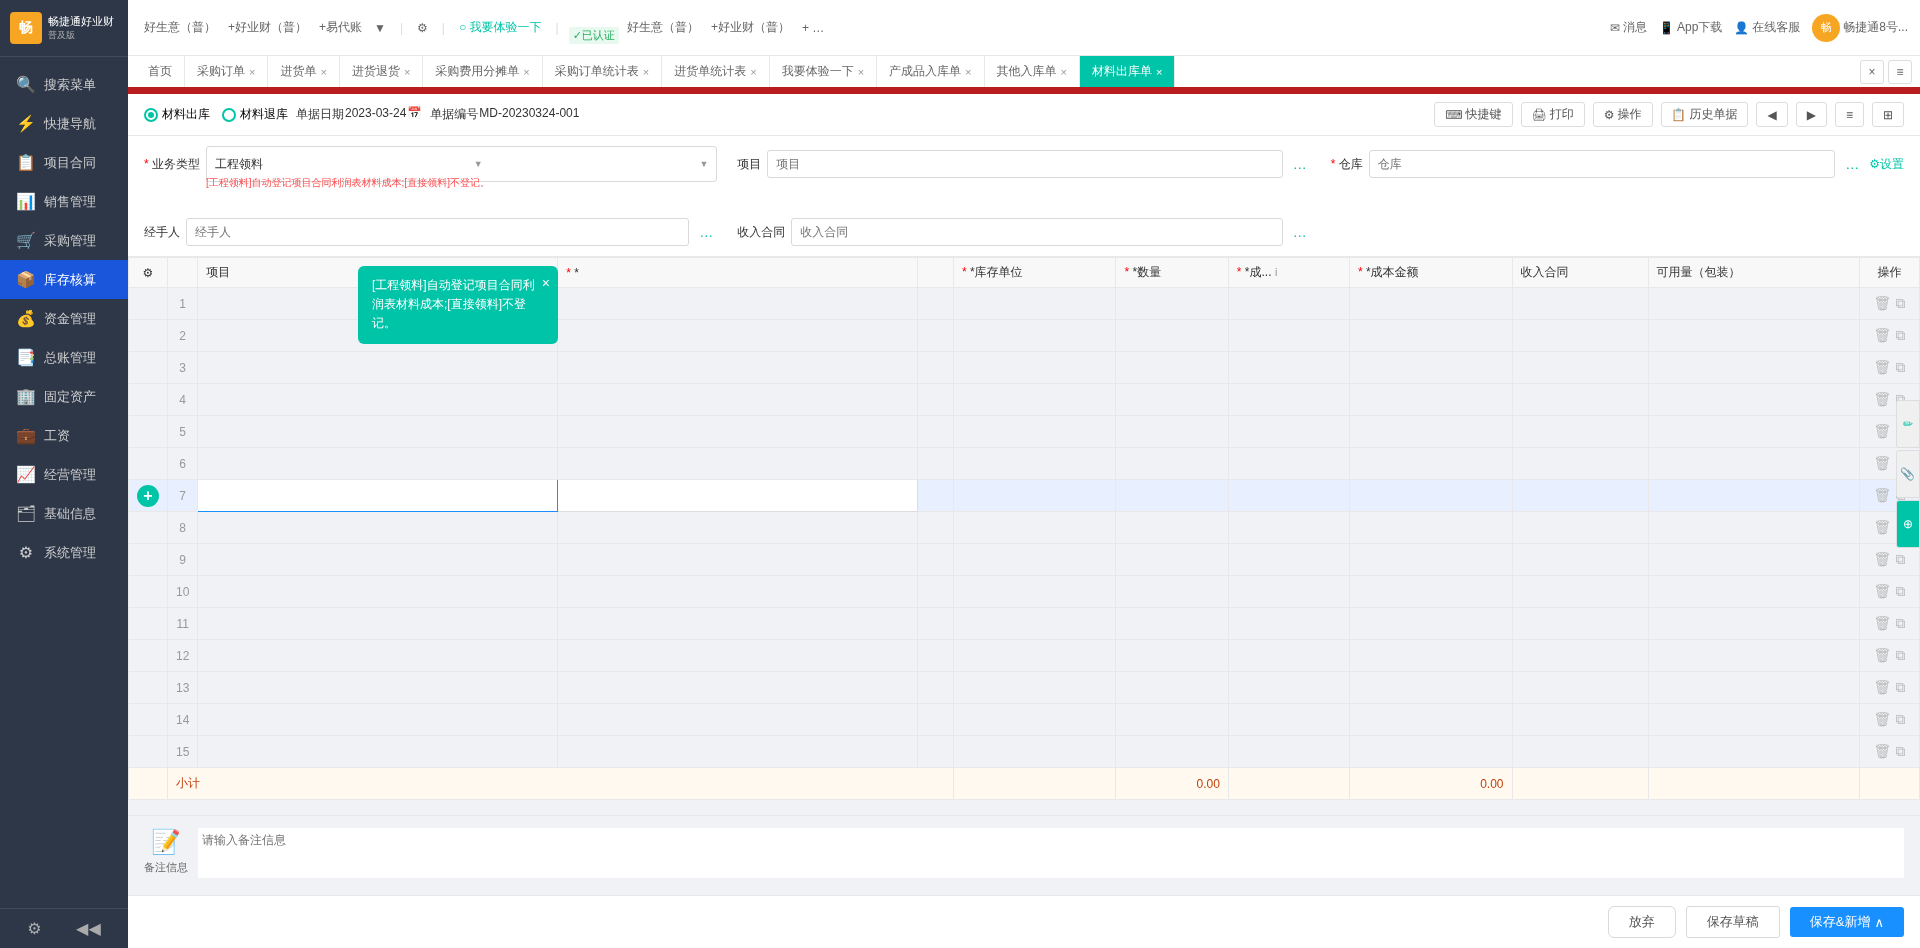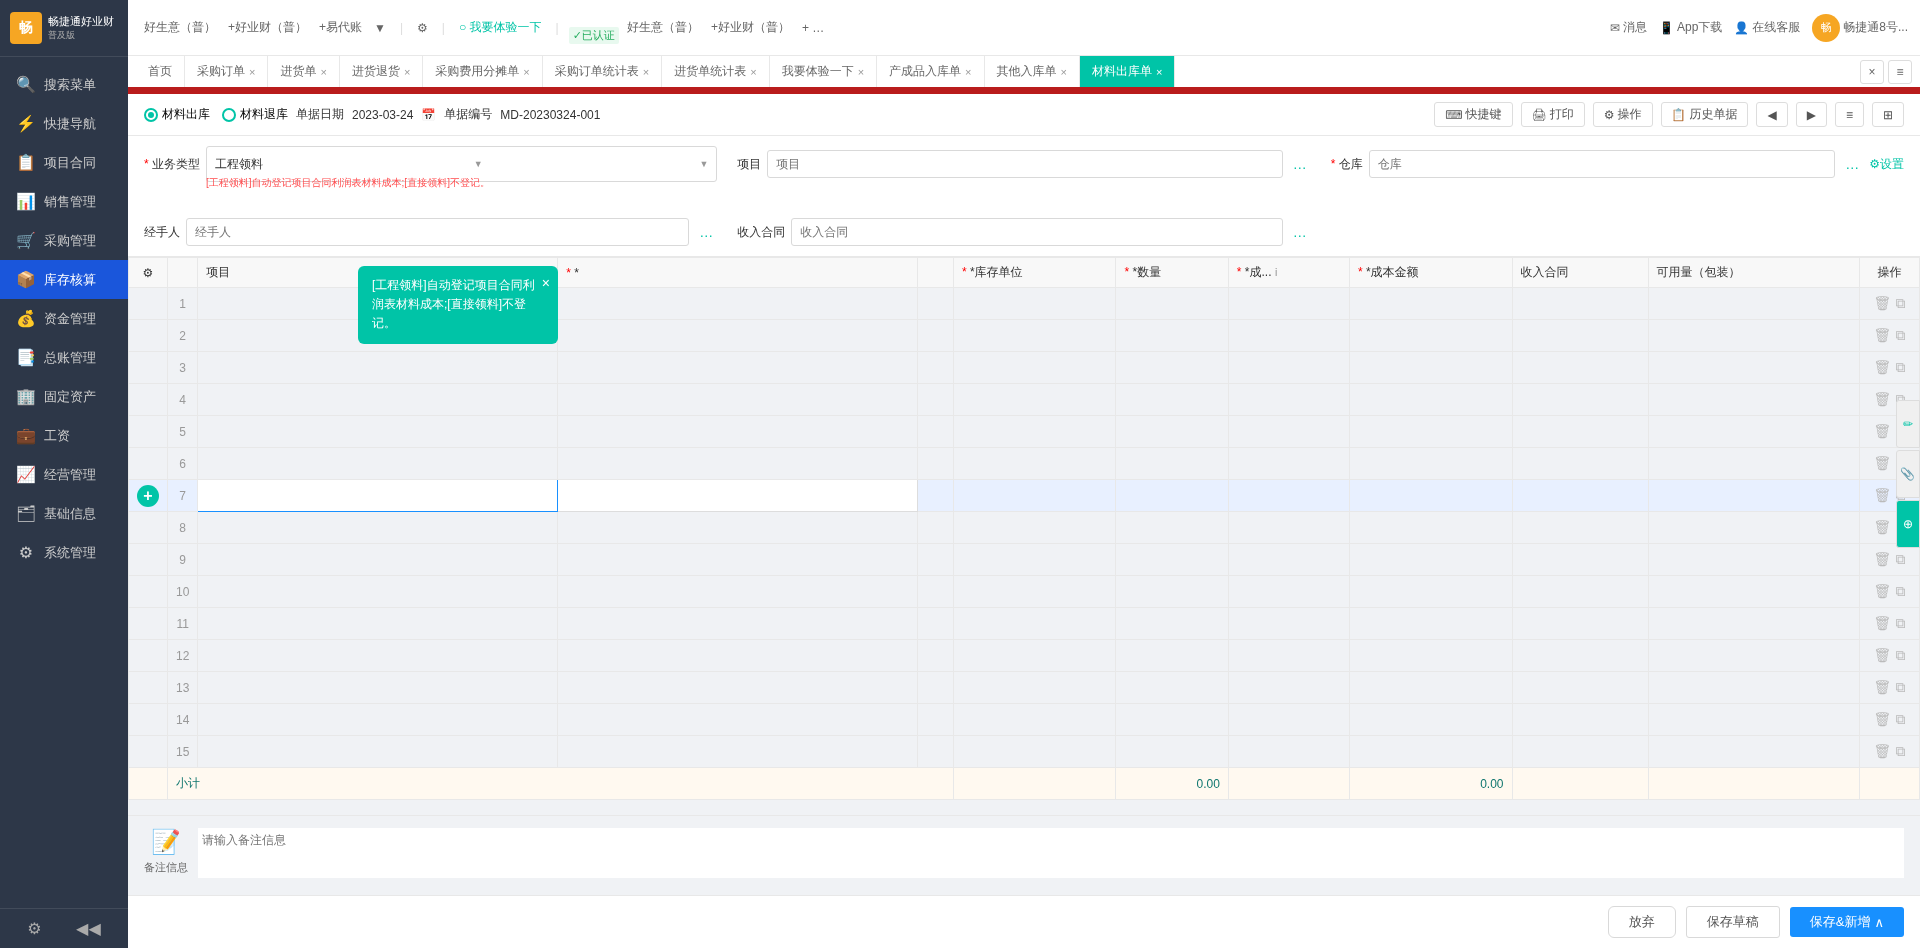--- a/index.html
+++ b/index.html
@@ -58,21 +58,21 @@
     .tabbar-ctrl-btn { width: 24px; height: 24px; display: flex; align-items: center; justify-content: center; cursor: pointer; color: #666; border: 1px solid #ddd; border-radius: 3px; }
 
     
     .form-header {
       padding: 8px 16px; border-bottom: 1px solid #e8e8e8; display: flex; align-items: center; gap: 8px; background: #fff;
     }
     .radio-group { display: flex; gap: 12px; align-items: center; }
     .radio-item { display: flex; align-items: center; gap: 4px; cursor: pointer; font-size: 12px; }
     .radio-dot { width: 14px; height: 14px; border: 2px solid #00c4a7; border-radius: 50%; display: flex; align-items: center; justify-content: center; }
     .radio-dot.active::after { content: ''; width: 6px; height: 6px; background: #00c4a7; border-radius: 50%; }
-    .form-field { display: flex; align-items: center; gap: 8px; font-size: 12px; color: #666; }
+    .form-field { display: flex; gap: 1px; font-size: 12px; color: #666; }
     .date-display { color: #333; font-weight: 500; }
     .calendar-icon { color: #00c4a7; cursor: pointer; }
     .form-header-right { margin-left: auto; display: flex; gap: 8px; }
     .header-btn { display: flex; align-items: center; gap: 3px; padding: 3px 10px; border: 1px solid #ddd; border-radius: 3px; cursor: pointer; font-size: 12px; color: #555; background: #fff; }
     .field-row { display: flex; align-items: center; gap: 6px; }
     .field-label { color: #333; font-size: 12px; white-space: nowrap; }
     .field-label.required::before { content: '* '; color: red; }
     .field-input {
       flex: 1; border: 1px solid #d9d9d9; border-radius: 3px; padding: 3px 8px; font-size: 12px; height: 28px; outline: none; color: #333;
     }
@@ -92,21 +92,21 @@
     table { width: 100%; border-collapse: collapse; font-size: 12px; }
     thead tr { background: #f8f8f8; }
     thead th {
       border: 1px solid #e8e8e8; padding: 6px 8px; text-align: left; font-weight: 500; color: #333; white-space: nowrap; position: relative;
     }
     thead th.required::before { content: '* '; color: red; }
     tbody tr { border-bottom: 1px solid #e8e8e8; }
     tbody td { border: 1px solid #e8e8e8; padding: 4px 8px; height: 32px; color: #333; }
     tbody td.row-num { color: #999; text-align: center; width: 30px; }
     .subtotal-row { background: #fff9f0; }
-    .subtotal-row td { color: #0f766e; font-weight: 500; }
+    .subtotal-row td { color: #c2410c; font-weight: 500; }
     .action-col { width: 60px; text-align: center; }
     .action-icons { display: flex; gap: 4px; justify-content: center; }
     .action-icon { color: #bbb; cursor: pointer; font-size: 14px; }
     .add-row-btn {
       width: 22px; height: 22px; background: #00c4a7; color: #fff; border-radius: 50%; display: flex; align-items: center; justify-content: center; cursor: pointer; font-size: 16px; font-weight: bold;
     }
     .settings-col { width: 30px; text-align: center; }
 
     
     .remarks-area { padding: 12px 16px; display: flex; align-items: flex-start; gap: 10px; border-top: 1px solid #e8e8e8; min-height: 80px; }

